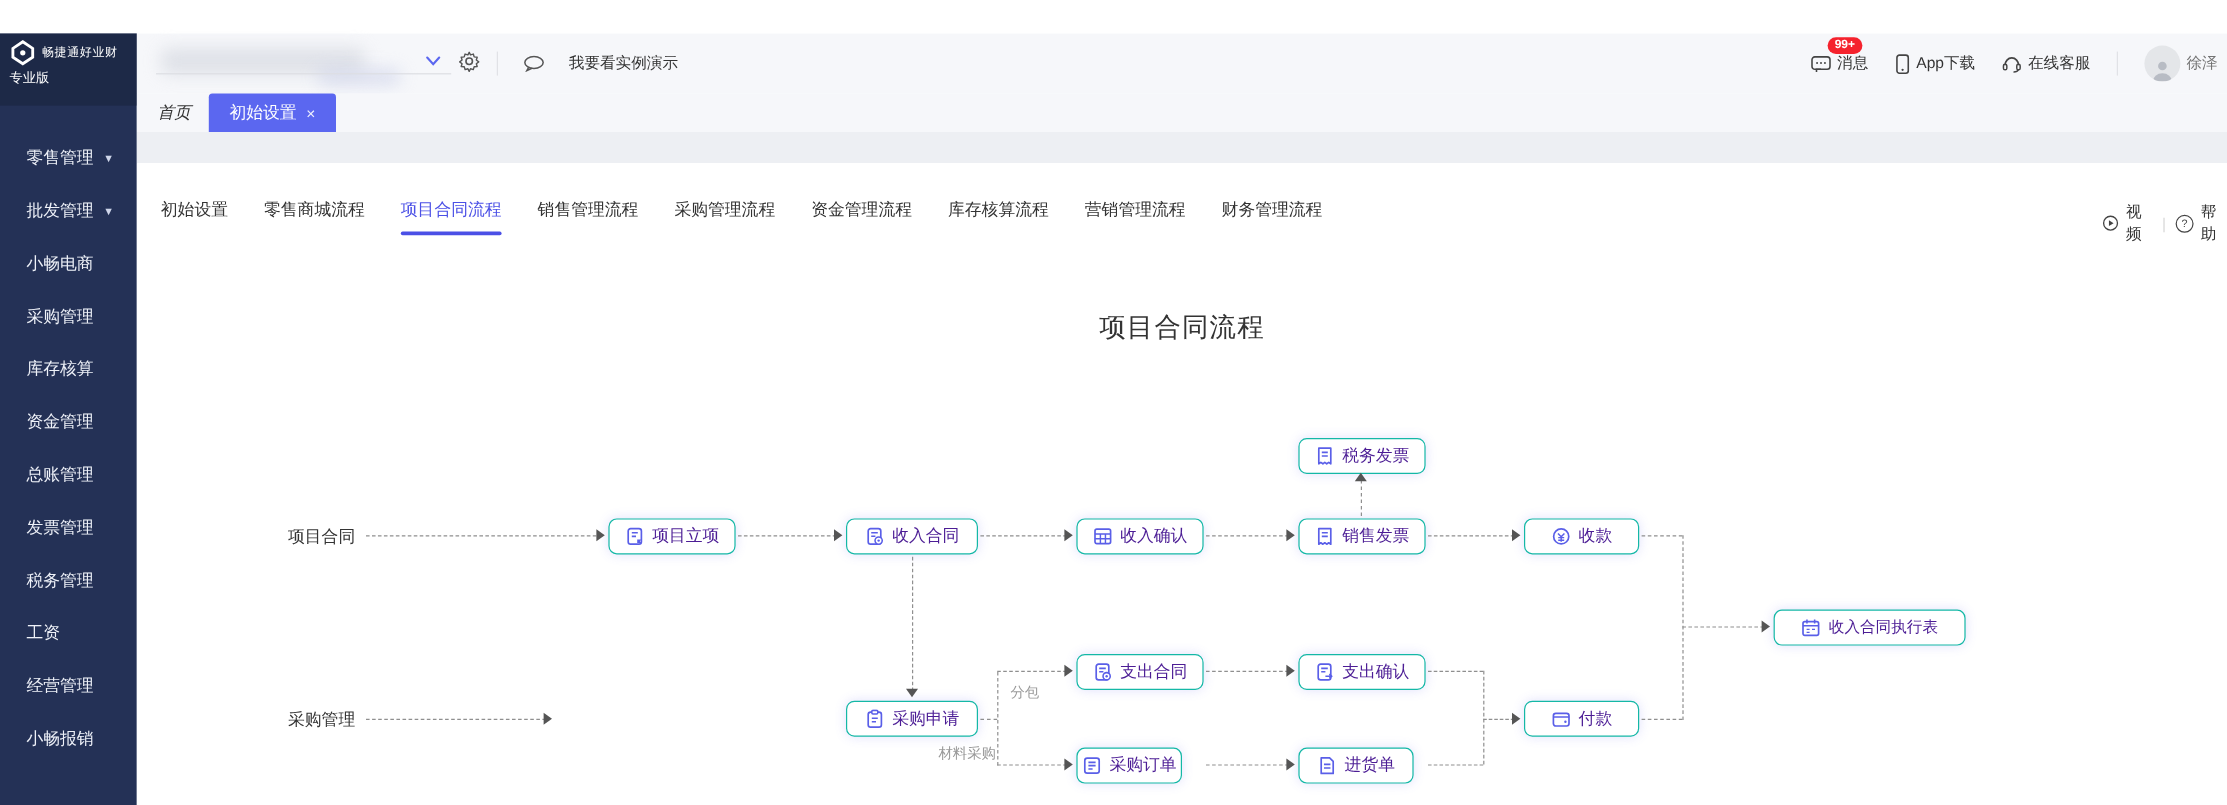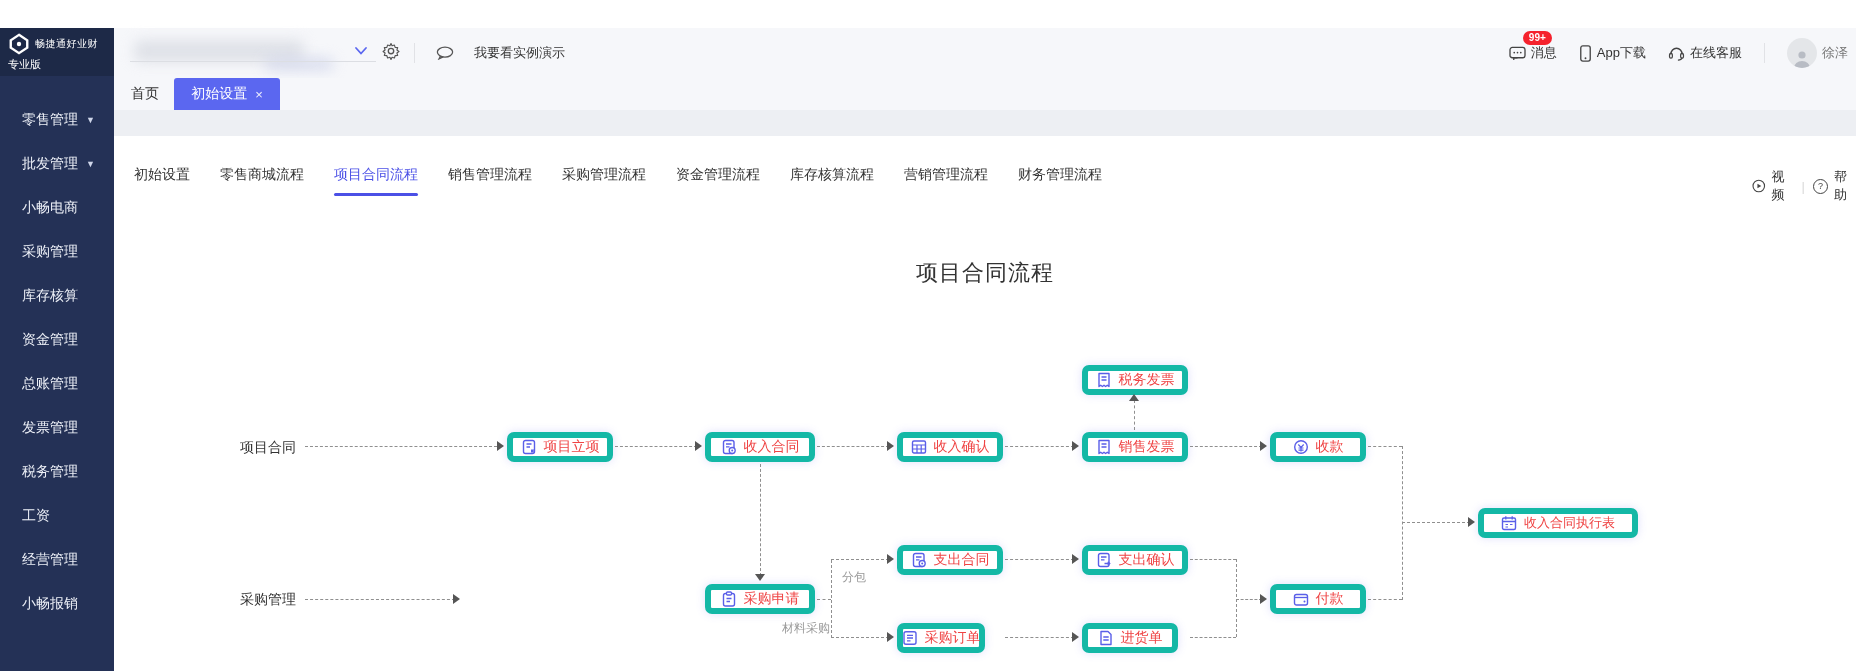--- a/index.html
+++ b/index.html
@@ -2,21 +2,21 @@
 <html><head>
 <meta charset="utf-8">
 <style>
   * { margin:0; padding:0; box-sizing:border-box; }
   html,body { width:1856px; height:671px; background:#fff; overflow:hidden;
     font-family:"Liberation Sans","DejaVu Sans",sans-serif; }
   #app { position:absolute; left:0; top:28px; width:1856px; height:643px; }
 
   
   #sidebar { position:absolute; left:0; top:0; width:114px; height:643px; background:#243156; }
-  #logo-block { height:48px; background:#1d2947; padding:5px 8px 0 8px; color:#fff; position:relative; }
+  #logo-block { height:60px; background:#1d2947; padding:5px 8px 0 8px; color:#fff; position:relative; }
   .logo-row { display:flex; align-items:center; gap:5px; }
   .logo-mark { width:22px; height:22px; flex:0 0 auto; }
   .brand-name { font-size:10px; white-space:nowrap; letter-spacing:.5px; }
   .edition { font-size:11px; margin-top:2px; }
   #sidebar-menu { margin-top:22px; }
   .side-item { height:44px; display:flex; align-items:center; padding-left:22px;
     color:#eef1f8; font-size:14px; cursor:pointer; white-space:nowrap; }
   .side-item .caret { margin-left:8px; font-size:9px; color:#cfd6ea; }
 
   
@@ -32,21 +32,21 @@
   .tb-action { display:flex; align-items:center; gap:5px; font-size:13px; color:#333; cursor:pointer; position:relative; }
   #msg-badge { position:absolute; top:-13px; left:14px; background:#f5222d; color:#fff; font-size:10px;
     line-height:14px; padding:0 6px; border-radius:8px; font-weight:bold; }
   #user-divider { width:1px; height:20px; background:#e1e2e6; }
   #avatar { width:30px; height:30px; border-radius:50%; background:#e4e6e9; display:flex; align-items:flex-end; justify-content:center; overflow:hidden; }
   #username { font-size:13px; color:#737373; width:34px; overflow:hidden; white-space:nowrap; }
 
   
   #wintabs { position:absolute; left:114px; top:50px; width:1742px; height:32px; background:#f6f7fa; display:flex; }
   .wintab { height:32px; display:flex; align-items:center; justify-content:center; font-size:14px; cursor:pointer; }
-  #wintab-home { width:58px; color:#333; margin-left:2px; }
+  #wintab-home { width:58px; color:#333; margin-left:2px;font-style:italic; }
   #wintab-active { width:106px; background:#5b67f0; color:#fff; gap:8px; border-radius:3px 3px 0 0; }
   #wintab-close { font-size:13px; opacity:.9; cursor:pointer; }
 
   
   #graygap { position:absolute; left:114px; top:82px; width:1742px; height:26px; background:#edeff3; }
   #panel { position:absolute; left:114px; top:108px; width:1742px; height:535px; background:#fff; }
 
   
   #flow-tabs { position:absolute; left:20px; top:30px; display:flex; gap:30px; }
   .flow-tab { font-size:14px; color:#333; cursor:pointer; position:relative; padding-bottom:12px; white-space:nowrap; }
@@ -57,23 +57,23 @@
     font-size:13px; color:#333; width:104px; overflow:hidden; }
   .ft-divider { color:#d9d9d9; margin:0 2px; }
   .round-icon { width:15px; height:15px; border:1.2px solid #444; border-radius:50%; display:inline-flex;
     align-items:center; justify-content:center; font-size:9px; color:#444; flex:0 0 auto; }
 
   
   #canvas { position:absolute; left:0; top:0; width:1742px; height:535px; }
   #chart-title { position:absolute; left:0; width:1742px; top:122px; text-align:center;
     font-size:22px; color:#333; font-weight:500; letter-spacing:1px; }
   .row-label { position:absolute; font-size:14px; color:#333; font-weight:500; white-space:nowrap; }
-  .node { position:absolute; height:30px; background:#fff; border:6px solid #14b8a6; border-radius:7px;
+  .node { position:absolute; height:30px; background:#fff; border:1px solid #14b8a6; border-radius:7px;
     box-shadow:0 0 10px rgba(99,102,241,.20); display:flex; align-items:center; justify-content:center;
-    gap:7px; font-size:14px; color:#ef4444; cursor:pointer; white-space:nowrap; }
+    gap:7px; font-size:14px; color:#4c1d95; cursor:pointer; white-space:nowrap; }
   .node svg { width:16px; height:16px; color:#5a5fe8; flex:0 0 auto; }
   .hline { position:absolute; height:0; border-top:1.4px dashed #8f8f8f; }
   .vline { position:absolute; width:0; border-left:1.4px dashed #8f8f8f; }
   .arrowhead { position:absolute; width:0; height:0; border:5px solid transparent; }
   .arrowhead.right { border-left:7px solid #555; border-right:none; }
   .arrowhead.up { border-bottom:7px solid #555; border-top:none; }
   .arrowhead.down { border-top:7px solid #555; border-bottom:none; }
   .edge-label { position:absolute; font-size:12px; color:#999; white-space:nowrap; }
 </style>
 </head>

